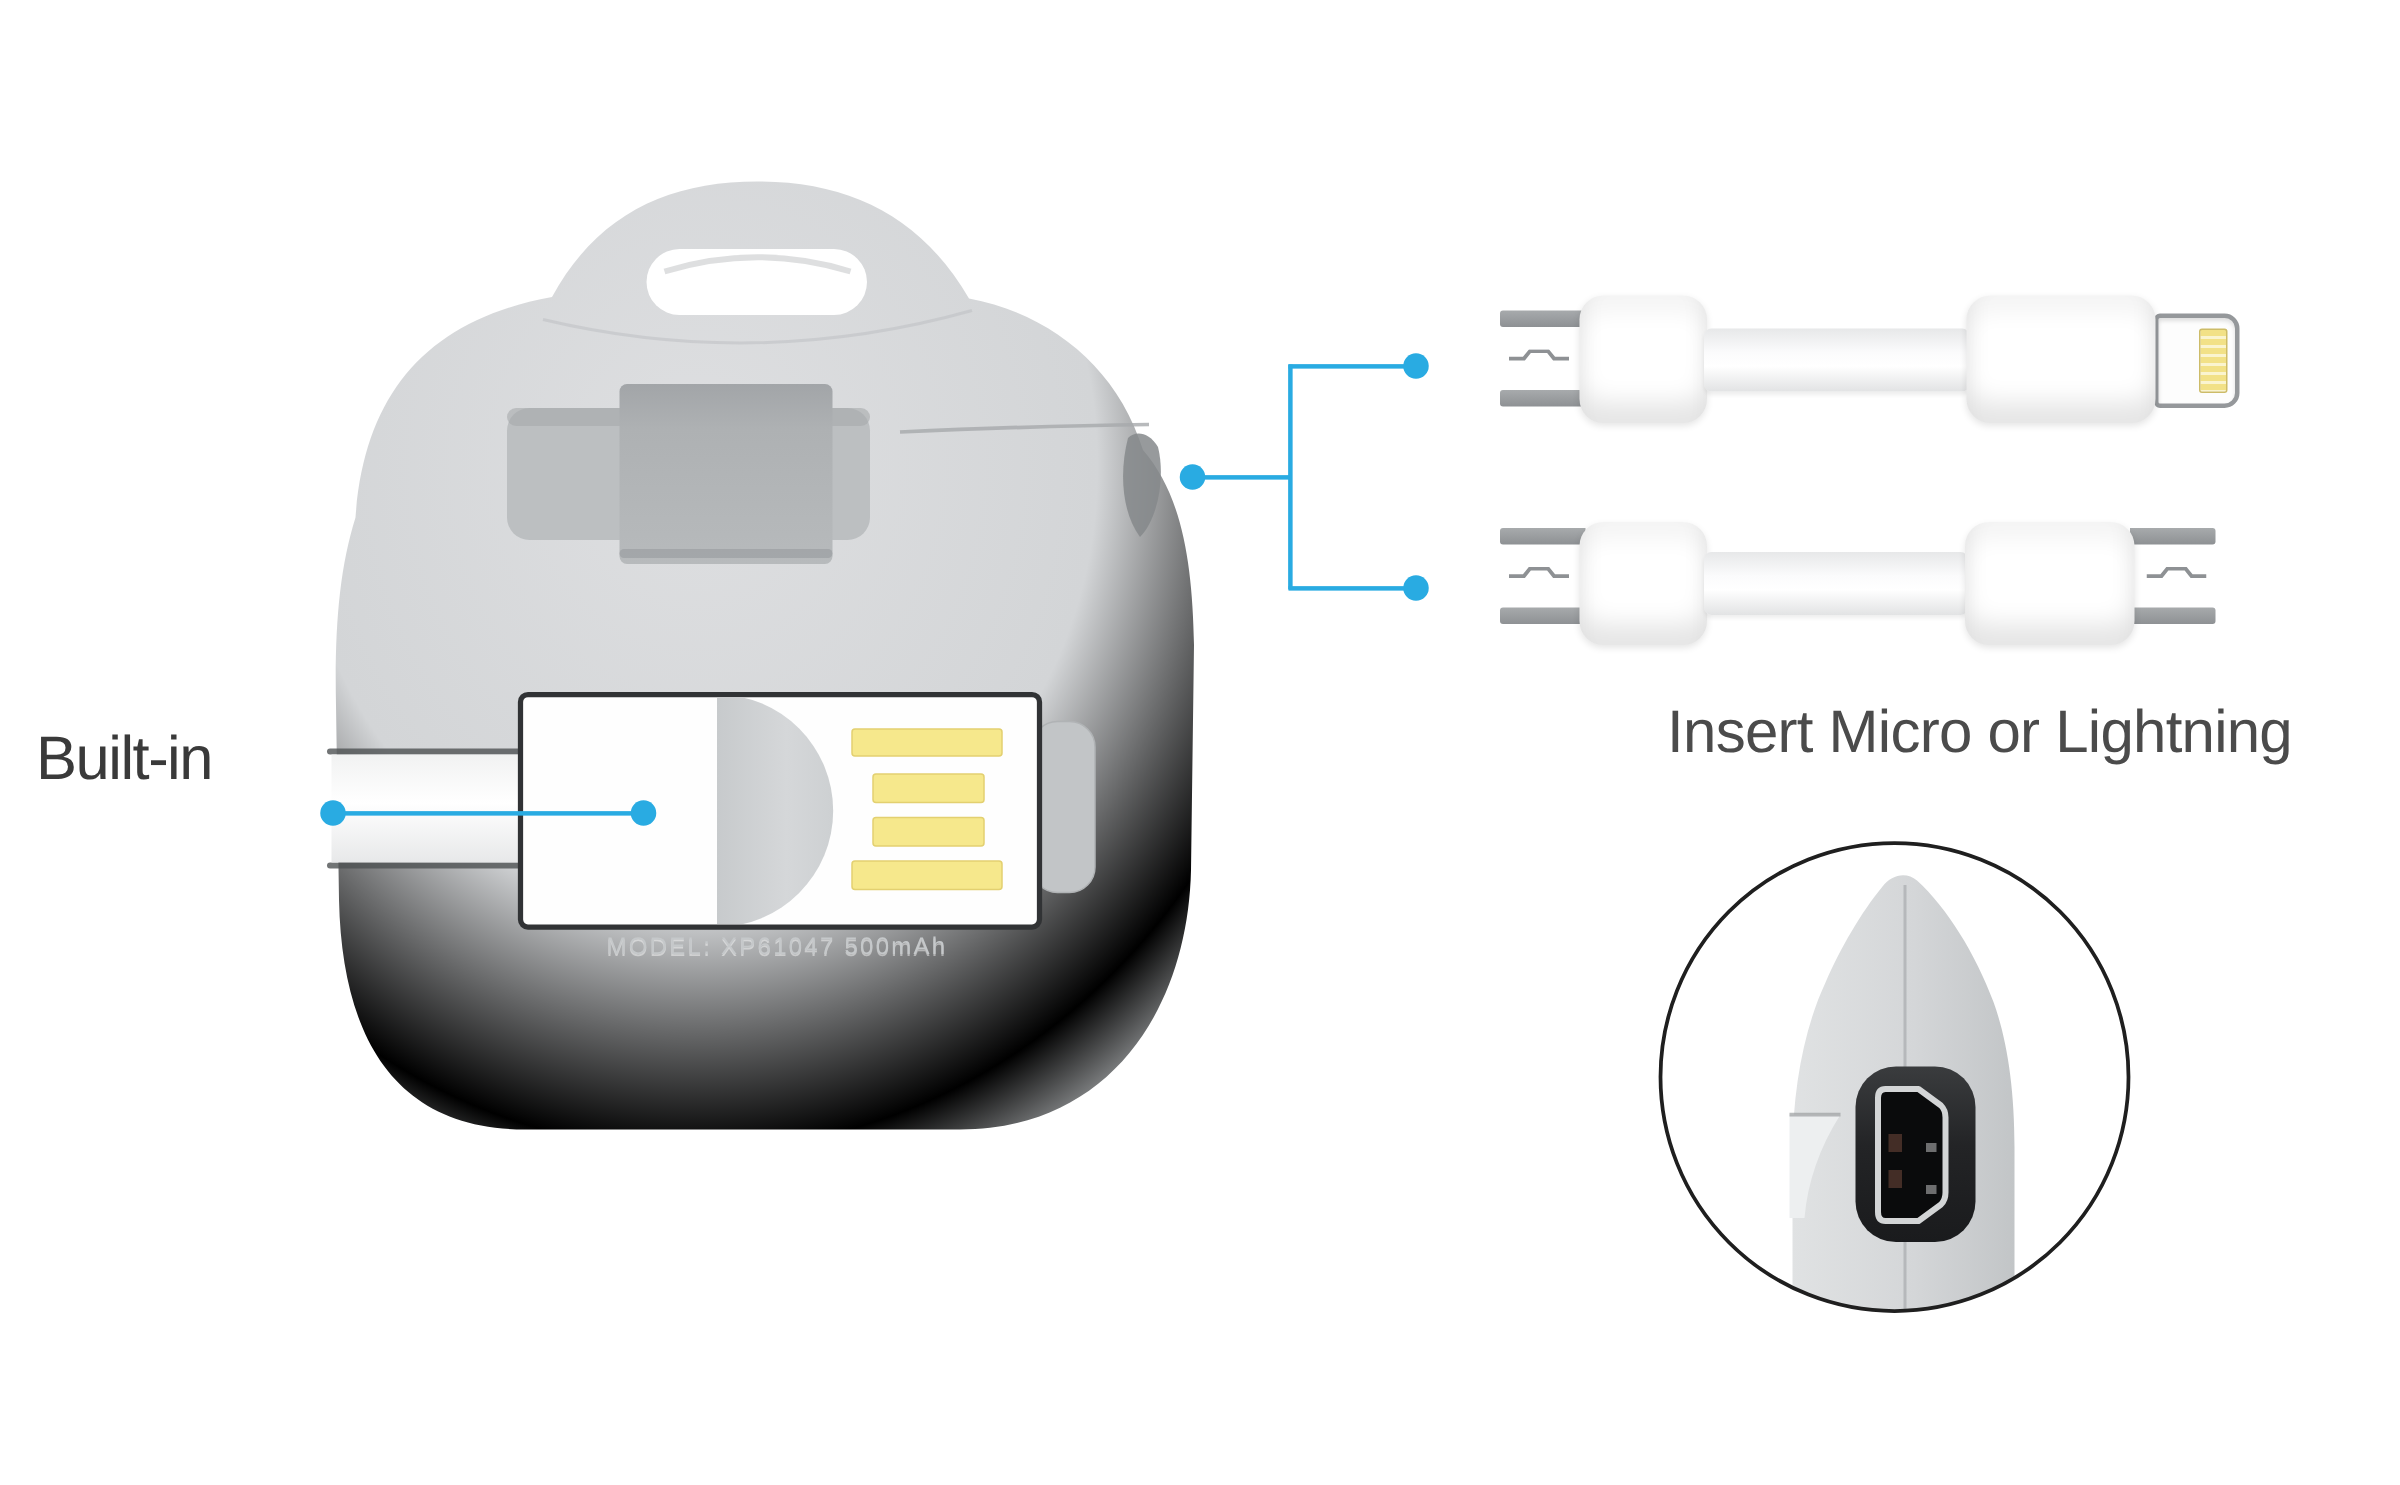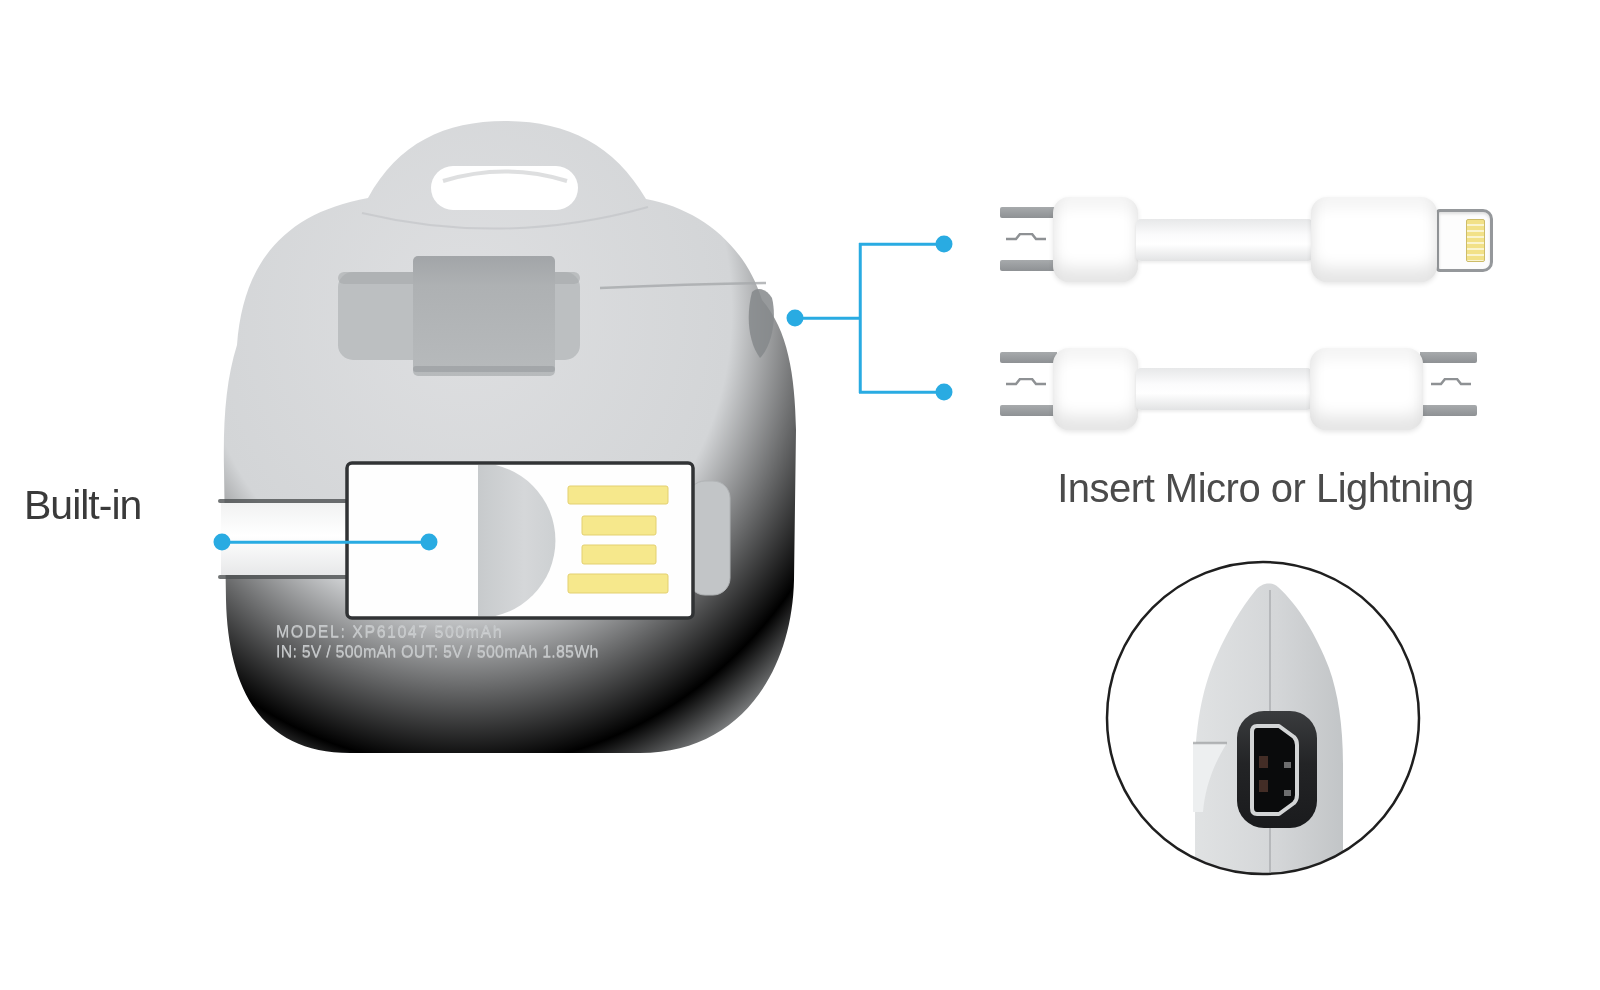--- a/index.html
+++ b/index.html
@@ -8,27 +8,27 @@
     font-family:"Liberation Sans","DejaVu Sans",sans-serif;
   }
   .abs{position:absolute;}
 
   
   .label-builtin{
     left:24px;top:484px;width:182px;text-align:left;
     font-size:41px;font-weight:300;line-height:43px;color:#3a3a3a;letter-spacing:-1px;
   }
   .caption-insert{
-    left:1003px;top:466px;width:525px;text-align:center;
+    left:1003px;top:466px;width:525px;text-align:right;
     font-size:40px;font-weight:300;color:#4b4b4b;letter-spacing:-0.5px;
   }
 
   
   .engraving{
-    left:276px;top:622px;width:484px;color:#c5c8ca;
+    left:276px;top:622px;width:484px;text-align:center;color:#c5c8ca;
     font-size:16px;line-height:20px;font-weight:300;
     text-shadow:0 1px 0 rgba(255,255,255,0.45);
   }
   .engraving .eng1{letter-spacing:1.5px;}
   .engraving .eng2{letter-spacing:0.2px;}
 
   
   .dot{width:17px;height:17px;border-radius:50%;background:#29abe2;transform:translate(-50%,-50%);}
   .hline{height:2.5px;background:#29abe2;transform:translateY(-50%);}
   .vline{width:2.5px;background:#29abe2;transform:translateX(-50%);}
@@ -126,21 +126,20 @@
     <g>
       <rect x="568" y="486" width="100" height="18" rx="2" fill="#f6e88c" stroke="#e3d070" stroke-width="1"></rect>
       <rect x="582" y="516" width="74" height="19" rx="2" fill="#f6e88c" stroke="#e3d070" stroke-width="1"></rect>
       <rect x="582" y="545" width="74" height="19" rx="2" fill="#f6e88c" stroke="#e3d070" stroke-width="1"></rect>
       <rect x="568" y="574" width="100" height="19" rx="2" fill="#f6e88c" stroke="#e3d070" stroke-width="1"></rect>
     </g>
   </svg>
 
   <div class="abs engraving">
     <div class="eng1">MODEL: XP61047  500mAh</div>
-    <div class="eng2">IN: 5V / 500mAh  OUT: 5V / 500mAh  1.85Wh</div>
   </div>
 
   <div class="abs label-builtin">
     <div>Built-in</div>
   </div>
   <div class="abs hline" style="left:222px;top:542px;width:207px;"></div>
   <div class="abs dot" style="left:222px;top:542px;"></div>
   <div class="abs dot" style="left:429px;top:542px;"></div>
 
   <div class="abs hline" style="left:795px;top:318px;width:66px;"></div>

